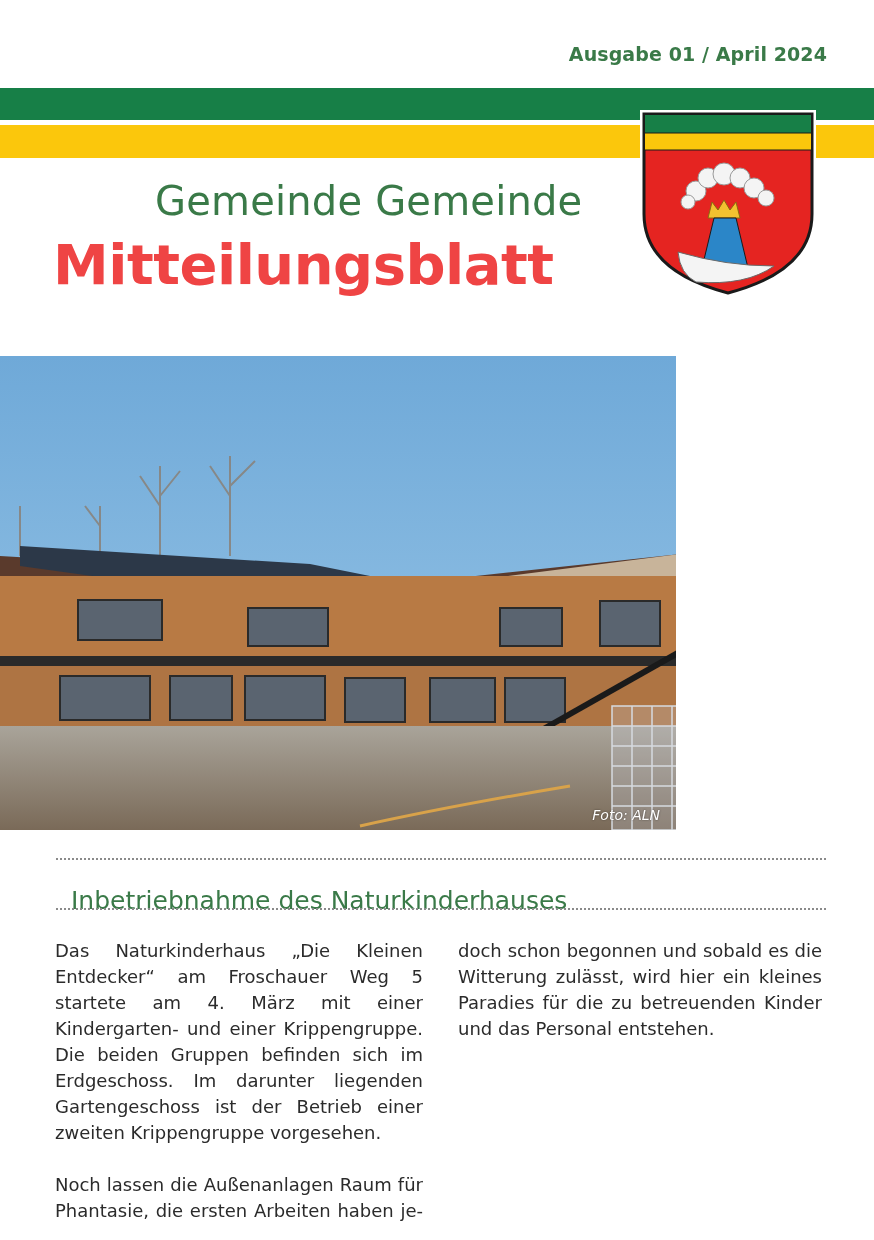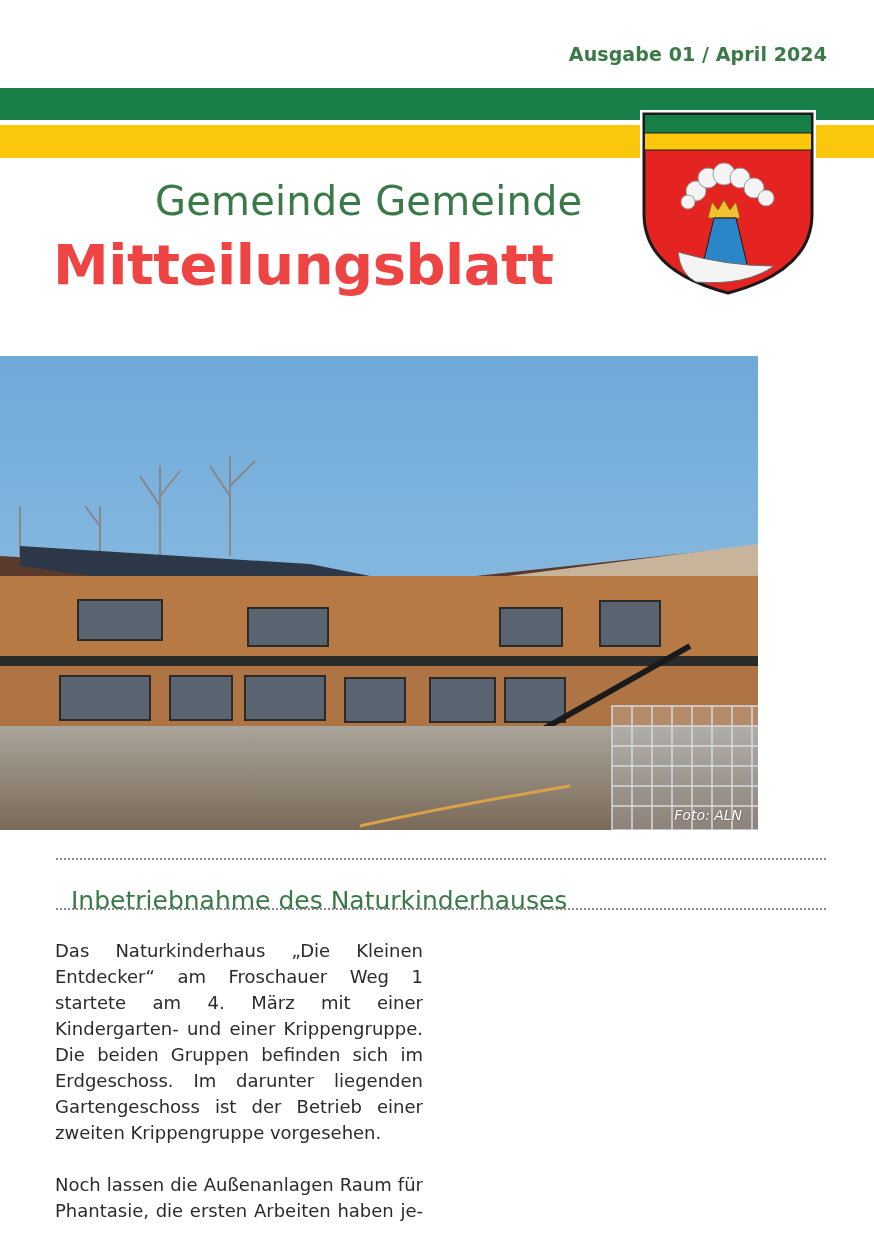--- a/index.html
+++ b/index.html
@@ -5,21 +5,21 @@
     html, body { margin: 0; padding: 0; background: #ffffff; }
     body { width: 874px; height: 1240px; position: relative; overflow: hidden;
            font-family: "DejaVu Sans", "Liberation Sans", sans-serif; }
     .issue { position: absolute; right: 47px; top: 43px; font-size: 19px; font-weight: bold;
              color: #3a7a48; letter-spacing: 0.1px; }
     .band-green { position: absolute; left: 0; top: 88px; width: 874px; height: 32px; background: #177f47; }
     .band-yellow { position: absolute; left: 0; top: 125px; width: 874px; height: 33px; background: #fbc70c; }
     .crest { position: absolute; left: 636px; top: 106px; width: 184px; height: 196px; }
     .subtitle { position: absolute; left: 155px; top: 178px; font-size: 40px; color: #3a7a48; font-weight: normal; letter-spacing: 0.2px; }
     .title { position: absolute; left: 53px; top: 226px; font-size: 56px; font-weight: bold; color: #ef4444; letter-spacing: -0.5px; line-height: 78px; }
-    .photo { position: absolute; left: 0; top: 356px; width: 758px; height: 474px; overflow: hidden; }
+    .photo { position: absolute; left: 0; top: 356px; width: 676px; height: 474px; overflow: hidden; }
     .photo svg { display: block; }
     .credit { position: absolute; right: 16px; bottom: 7px; color: #ffffff; font-style: italic; font-size: 14px;
               text-shadow: 0 0 2px rgba(0,0,0,0.5); }
     .dots { position: absolute; left: 55px; width: 773px; height: 4px;
             background-image: radial-gradient(circle, #8a8a8a 1.3px, transparent 1.5px);
             background-size: 4px 4px; background-repeat: repeat-x; }
     .dots.top { top: 857px; }
     .dots.bottom { top: 907px; }
     .headline { position: absolute; left: 55px; top: 870px; font-size: 25px; color: #3a7a48; font-weight: normal; }
     .col { position: absolute; top: 938px; width: 368px; font-size: 18px; line-height: 26px; color: #2b2b2b; text-align: justify; }
@@ -108,18 +108,19 @@
     </g>
   </svg>
   <div class="credit">Foto: ALN</div>
 </div>
 
 <div class="dots top"></div>
 <h2 class="headline" style="margin:16px">Inbetriebnahme des Naturkinderhauses</h2>
 <div class="dots bottom"></div>
 
 <div class="col left">
-  <p>Das Naturkinderhaus „Die Kleinen Entdecker“ am Froschauer Weg 1 startete am 4. März mit einer Kindergarten- und einer Krippengruppe. Die beiden Gruppen befinden sich im Erdgeschoss. Im darunter liegenden Gartengeschoss ist der Betrieb einer zweiten Krippengruppe vorgesehen.</p>
+  <p>Das Naturkinderhaus „Die Kleinen Entdecker“ am Froschauer Weg 5 startete am 4. März mit einer Kindergarten- und einer Krippengruppe. Die beiden Gruppen befinden sich im Erdgeschoss. Im darunter liegenden Gartengeschoss ist der Betrieb einer zweiten Krippengruppe vorgesehen.</p>
   <p style="text-align-last: justify;">Noch lassen die Außenanlagen Raum für Phantasie, die ersten Arbeiten haben je-</p>
 </div>
 
 <div class="col right">
+  <p>doch schon begonnen und sobald es die Witterung zulässt, wird hier ein kleines Paradies für die zu betreuenden Kinder und das Personal entstehen.</p>
 </div>
 
 </body></html>

